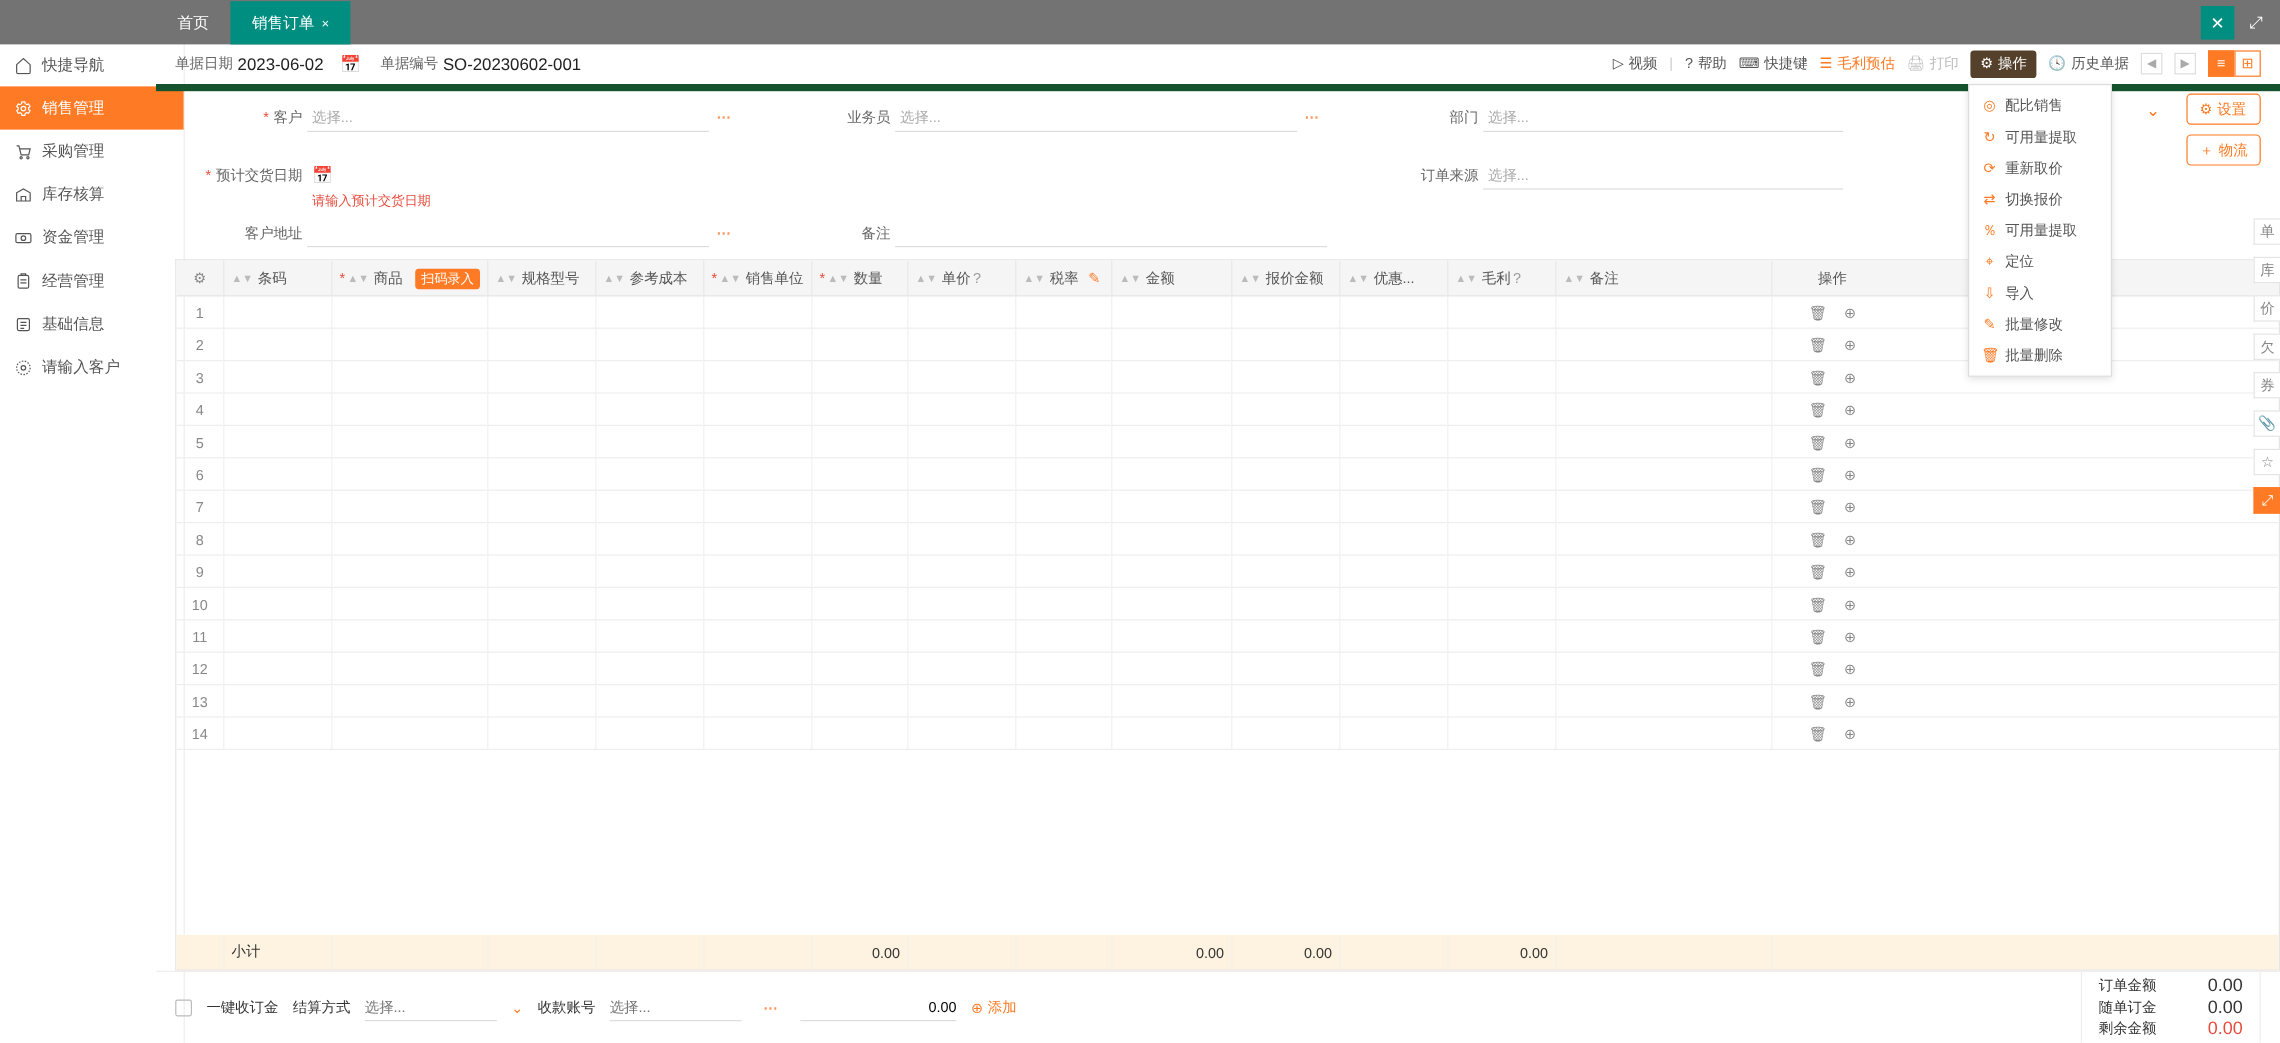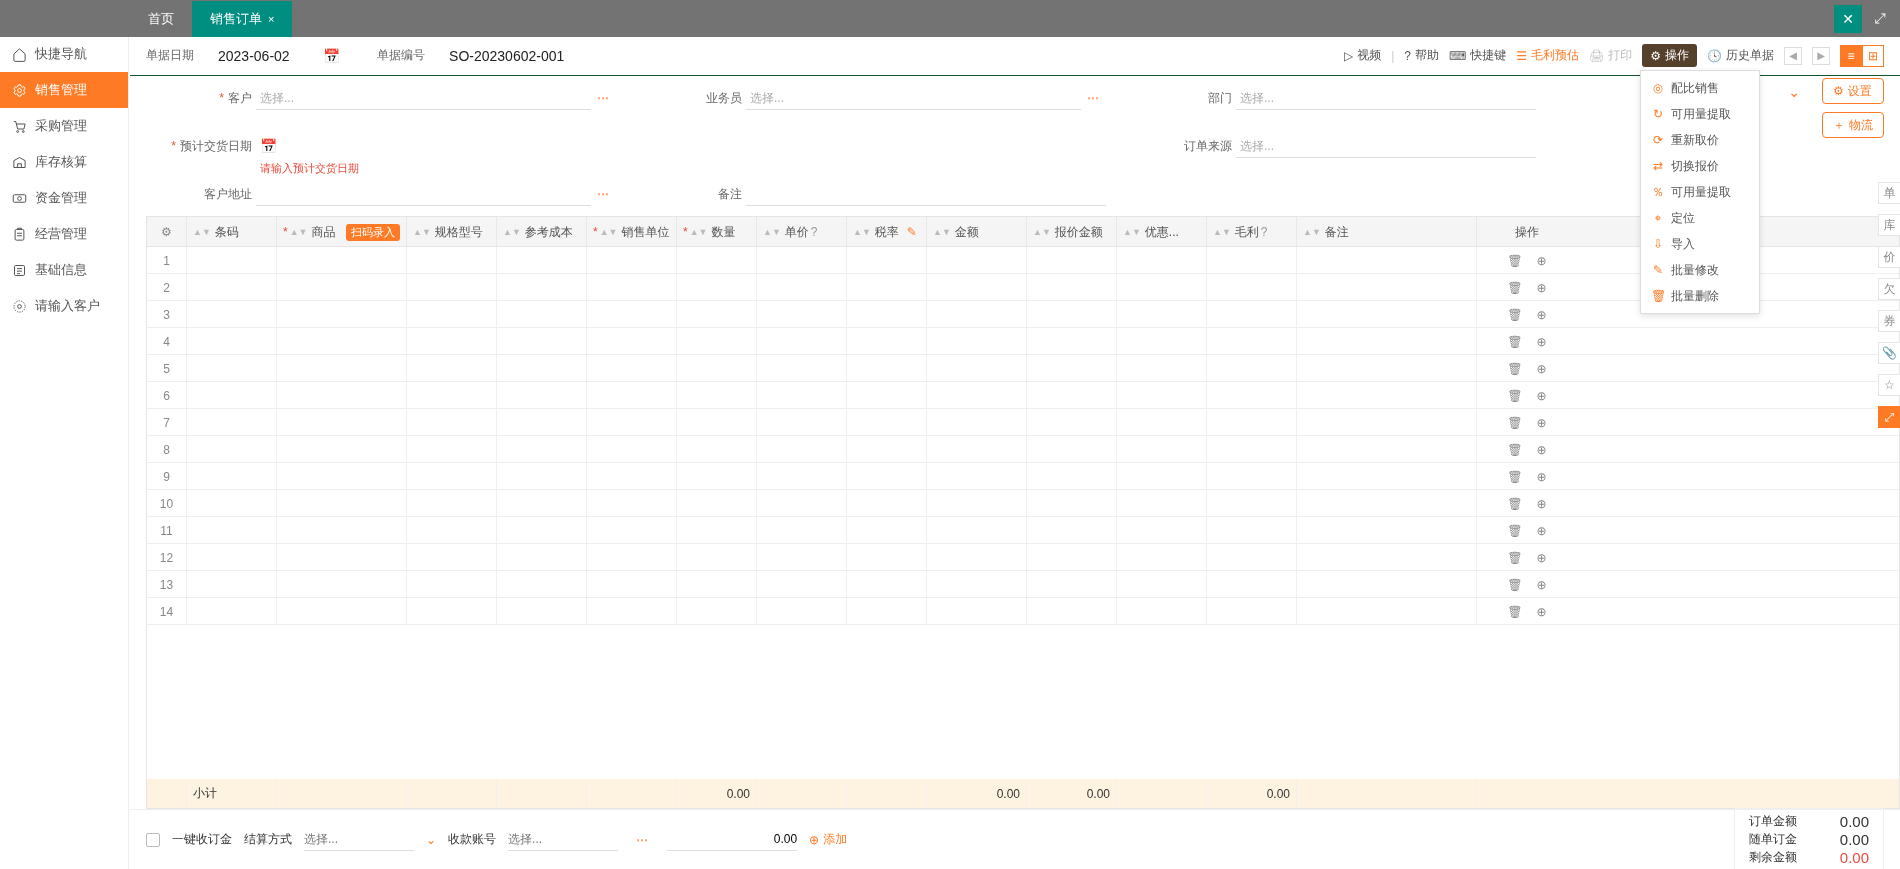--- a/index.html
+++ b/index.html
@@ -8,32 +8,32 @@
 
 .topbar { height: 37px; background: #737373; display: flex; align-items: center; position: relative; justify-content: flex-end; }
 .tab { padding: 0 18px; height: 36px; line-height: 36px; color: #fff; font-size: 13px; cursor: pointer; position: relative; }
 .tab.active { background: #008e80; }
 .tab .close { margin-left: 6px; font-size: 11px; }
 .topbar-right { margin-left: auto; display: flex; align-items: center; gap: 4px; padding-right: 6px; }
 .top-icon { width: 28px; height: 28px; display: flex; align-items: center; justify-content: center; color: #fff; cursor: pointer; font-size: 14px; }
 .top-icon.solid { background: #008e80; }
 
 
-.sidebar { position: absolute; left: 0; top: 0; bottom: 0; width: 129px; border-right: 1px solid #eee; background: #fff; }
+.sidebar { position: absolute; left: 0; top: 0; bottom: 0; width: 154px; border-right: 1px solid #eee; background: #fff; }
 .side-search { height: 36px; background:#fff; border-bottom: 1px solid #eee; display: flex; align-items: center; gap: 6px; padding: 0 10px; color: #555; }
 .side-search svg { width: 14px; height: 14px; }
 .side-item { height: 36px; display: flex; align-items: center; gap: 8px; padding: 0 12px; color: #555; cursor: pointer; font-size: 13px; }
 .side-item.active { background: #ff7a24; color: #fff; }
 .side-item svg { width: 15px; height: 15px; }
 
 
 .main { position: absolute; left: 130px; right: 0; top: 36px; bottom: 0; display: flex; flex-direction: column; }
 
 
-.doc-header { height: 40px; border-bottom: 1px solid #14532d; display: flex; align-items: center; padding: 0 16px; gap: 24px; position: relative; }
+.doc-header { height: 40px; border-bottom: 6px solid #14532d; display: flex; align-items: center; padding: 0 16px; gap: 4px; position: relative; }
 .doc-header .lbl { color: #666; font-size: 12px; }
 .doc-header .val { font-size: 14px; color: #222; margin-right: 10px; }
 .cal-icon { color: #ff7a24; font-size: 14px; margin-right: 12px; }
 .doc-actions { margin-left: auto; display: flex; align-items: center; gap: 10px; font-size: 12px; color: #555; }
 .doc-actions .act { display: flex; align-items: center; gap: 4px; cursor: pointer; }
 .act.orange { color: #ff7a24; }
 .act.dark-btn { background: #55402c; color: #fff; padding: 3px 8px; border-radius: 3px; }
 .nav-arrow { width: 18px; height: 18px; border: 1px solid #ddd; display: flex; align-items: center; justify-content: center; color: #aaa; font-size: 10px; cursor: pointer; }
 .view-toggle { display: flex; }
 .vt-btn { width: 22px; height: 22px; display: flex; align-items: center; justify-content: center; border: 1px solid #ff7a24; font-size: 12px; cursor: pointer; }

